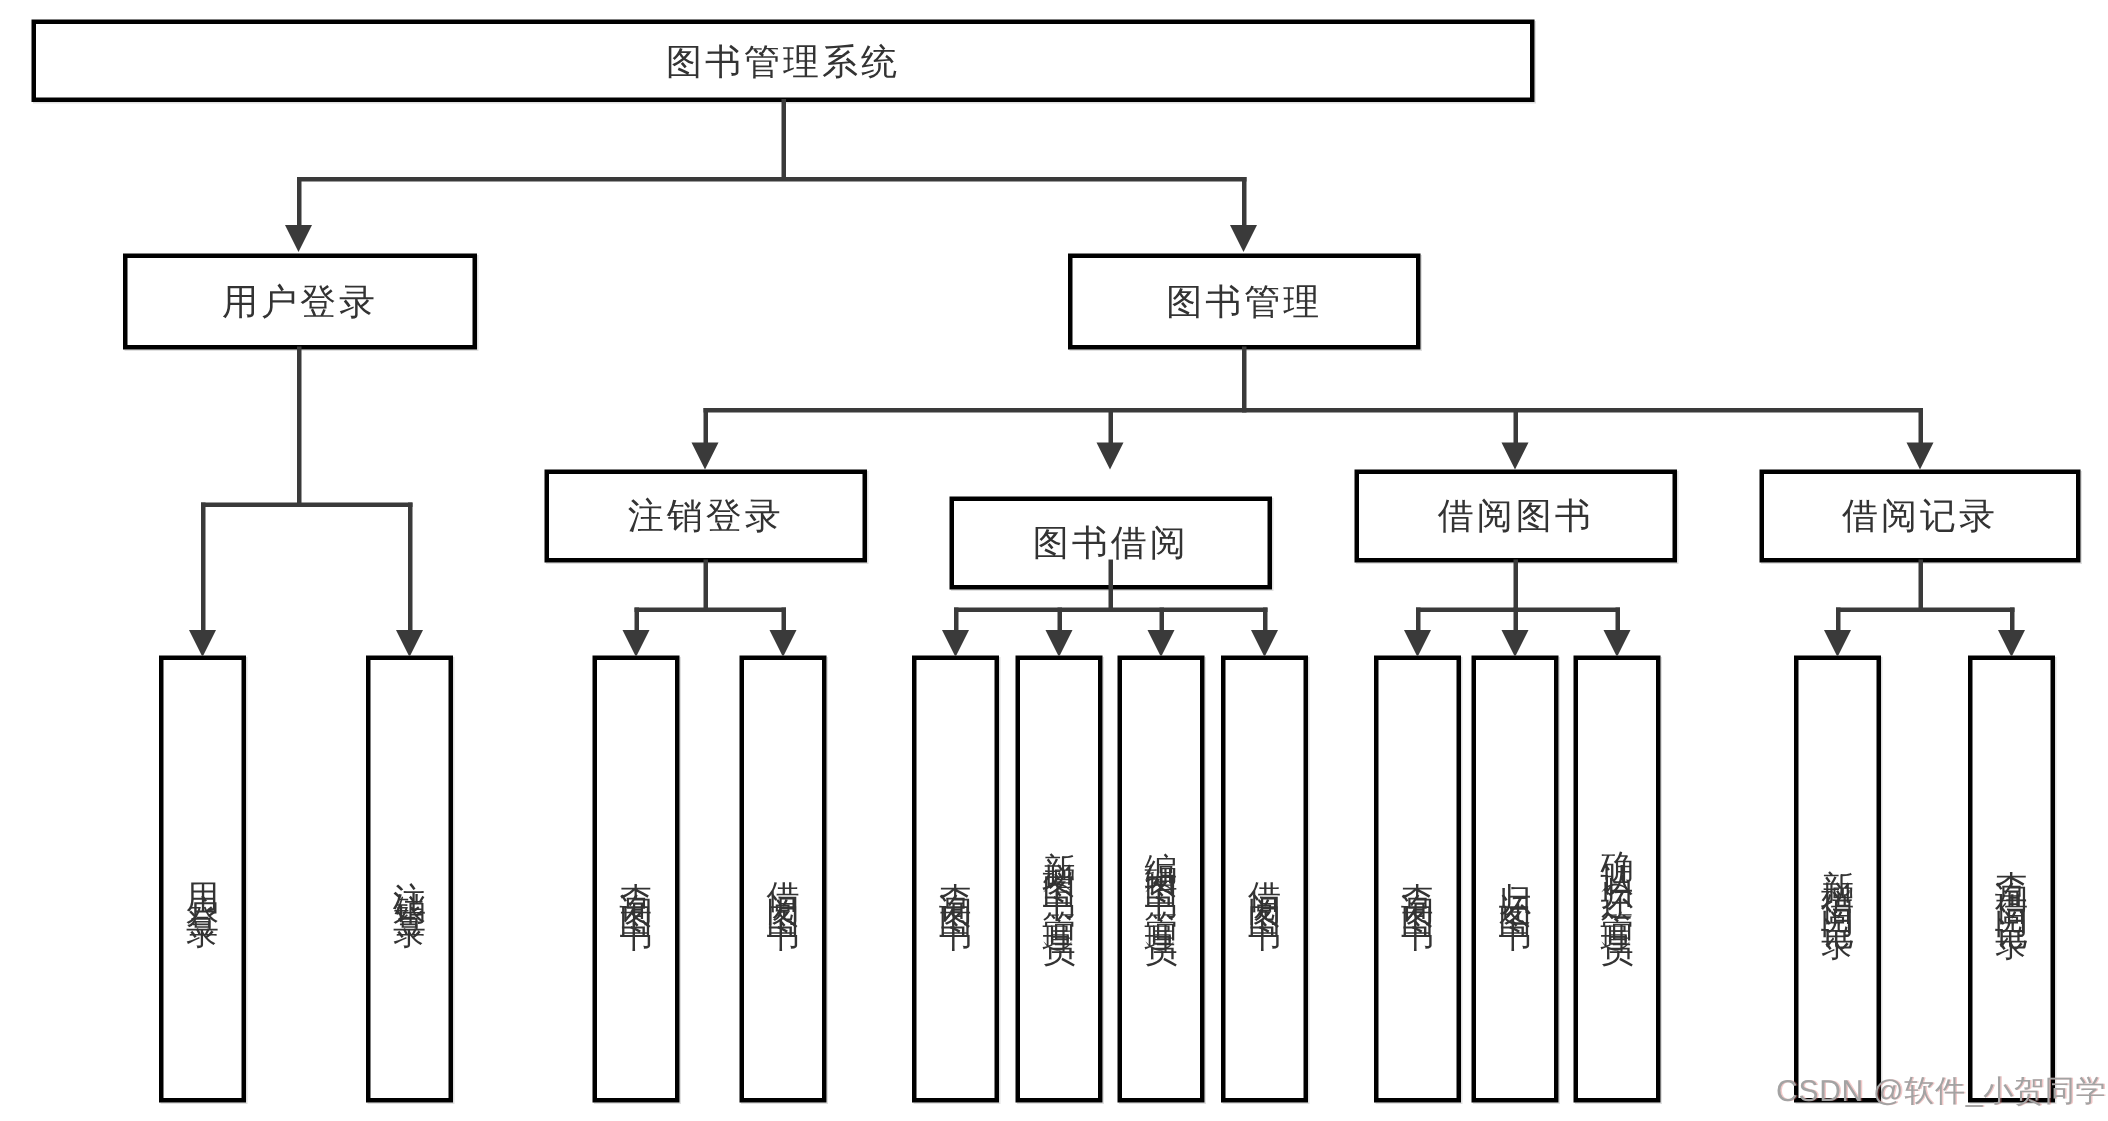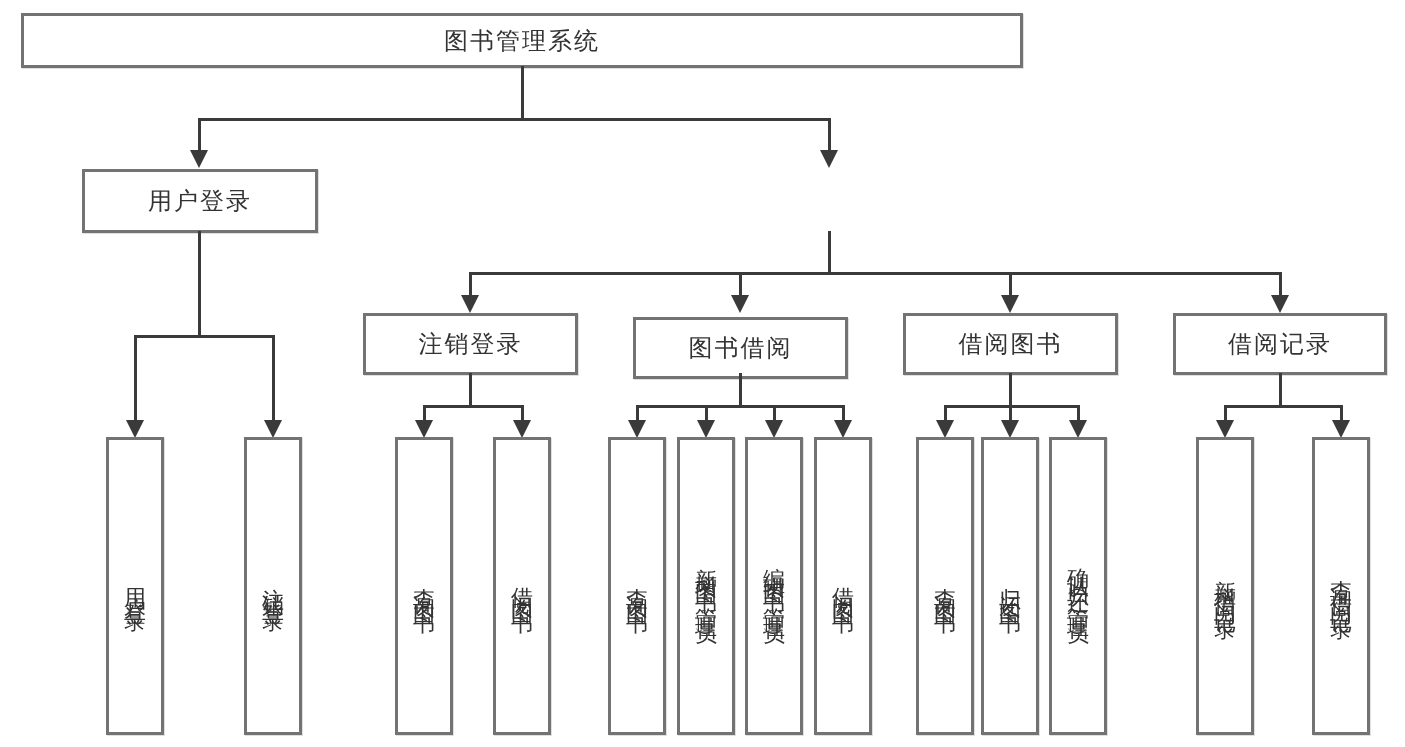--- a/index.html
+++ b/index.html
@@ -1,20 +1,20 @@
 <!DOCTYPE html>
 <html><head>
 <meta charset="utf-8">
 <style>
   html,body{margin:0;padding:0;background:#ffffff;}
   body{font-family:"Liberation Sans","DejaVu Sans",sans-serif;}
   .stage{position:relative;width:1405px;height:747px;background:#ffffff;overflow:hidden;}
   .box{
     position:absolute;box-sizing:border-box;background:#ffffff;
-    border:3px solid #737373;display:flex;align-items:center;justify-content:center;
+    border:3px solid #000000;display:flex;align-items:center;justify-content:center;
     color:#333333;box-shadow:1px 1px 0 rgba(0,0,0,0.12);
   }
   .h-label{font-size:24px;letter-spacing:2px;white-space:nowrap;color:#333333;}
   .leaf{top:437px;height:298px;width:58px;}
   .v-label{
     writing-mode:vertical-rl;text-orientation:mixed;
     font-size:22px;letter-spacing:8px;line-height:1;color:#333333;white-space:nowrap;
   }
   .vl{position:absolute;width:3px;background:#3a3a3a;}
   .hl{position:absolute;height:3px;background:#3a3a3a;}
@@ -41,20 +41,23 @@
   <div class="vl" style="left:521px;top:66px;height:54px"></div>
   <div class="hl" style="left:198px;top:118px;width:633px"></div>
   <div class="vl" style="left:198px;top:118px;height:34px"></div>
   <div class="ah" style="left:190px;top:150px"></div>
   <div class="vl" style="left:828px;top:118px;height:34px"></div>
   <div class="ah" style="left:820px;top:150px"></div>
 
   <div class="box" style="left:82px;top:169px;width:236px;height:64px">
     <span class="h-label">用户登录</span>
   </div>
+  <div class="box" style="left:712px;top:169px;width:235px;height:64px">
+    <span class="h-label">图书管理</span>
+  </div>
 
   <div class="vl" style="left:198px;top:231px;height:106px"></div>
   <div class="hl" style="left:134px;top:335px;width:141px"></div>
   <div class="vl" style="left:134px;top:335px;height:87px"></div>
   <div class="ah" style="left:126px;top:420px"></div>
   <div class="vl" style="left:272px;top:335px;height:87px"></div>
   <div class="ah" style="left:264px;top:420px"></div>
 
   <div class="vl" style="left:828px;top:231px;height:44px"></div>
   <div class="hl" style="left:469px;top:272px;width:812px"></div>
@@ -63,21 +66,21 @@
   <div class="vl" style="left:739px;top:272px;height:25px"></div>
   <div class="ah" style="left:731px;top:295px"></div>
   <div class="vl" style="left:1009px;top:272px;height:25px"></div>
   <div class="ah" style="left:1001px;top:295px"></div>
   <div class="vl" style="left:1279px;top:272px;height:25px"></div>
   <div class="ah" style="left:1271px;top:295px"></div>
 
   <div class="box" style="left:363px;top:313px;width:215px;height:62px">
     <span class="h-label">注销登录</span>
   </div>
-  <div class="box" style="left:633px;top:317px;width:215px;height:62px">
+  <div class="box" style="left:633px;top:331px;width:215px;height:62px">
     <span class="h-label">图书借阅</span>
   </div>
   <div class="box" style="left:903px;top:313px;width:215px;height:62px">
     <span class="h-label">借阅图书</span>
   </div>
   <div class="box" style="left:1173px;top:313px;width:214px;height:62px">
     <span class="h-label">借阅记录</span>
   </div>
 
   <div class="vl" style="left:469px;top:373px;height:35px"></div>
@@ -151,14 +154,15 @@
     <span class="v-label">确认归还（管理员）</span>
   </div>
 
   <div class="box leaf" style="left:1196px">
     <span class="v-label">新增借阅记录</span>
   </div>
   <div class="box leaf" style="left:1312px">
     <span class="v-label">查询借阅记录</span>
   </div>
 
+  <div class="wm">CSDN @软件_小贺同学</div>
 
 </div>
 
 </body></html>

